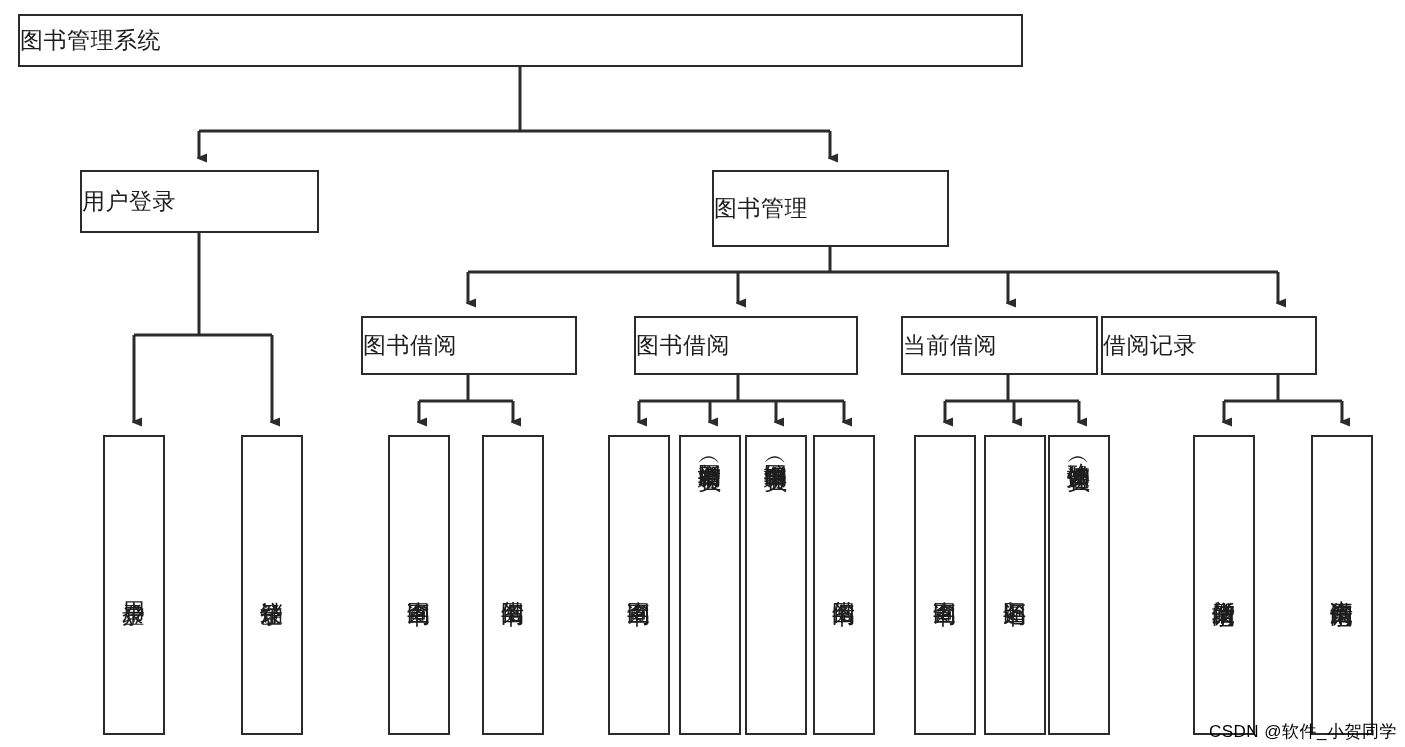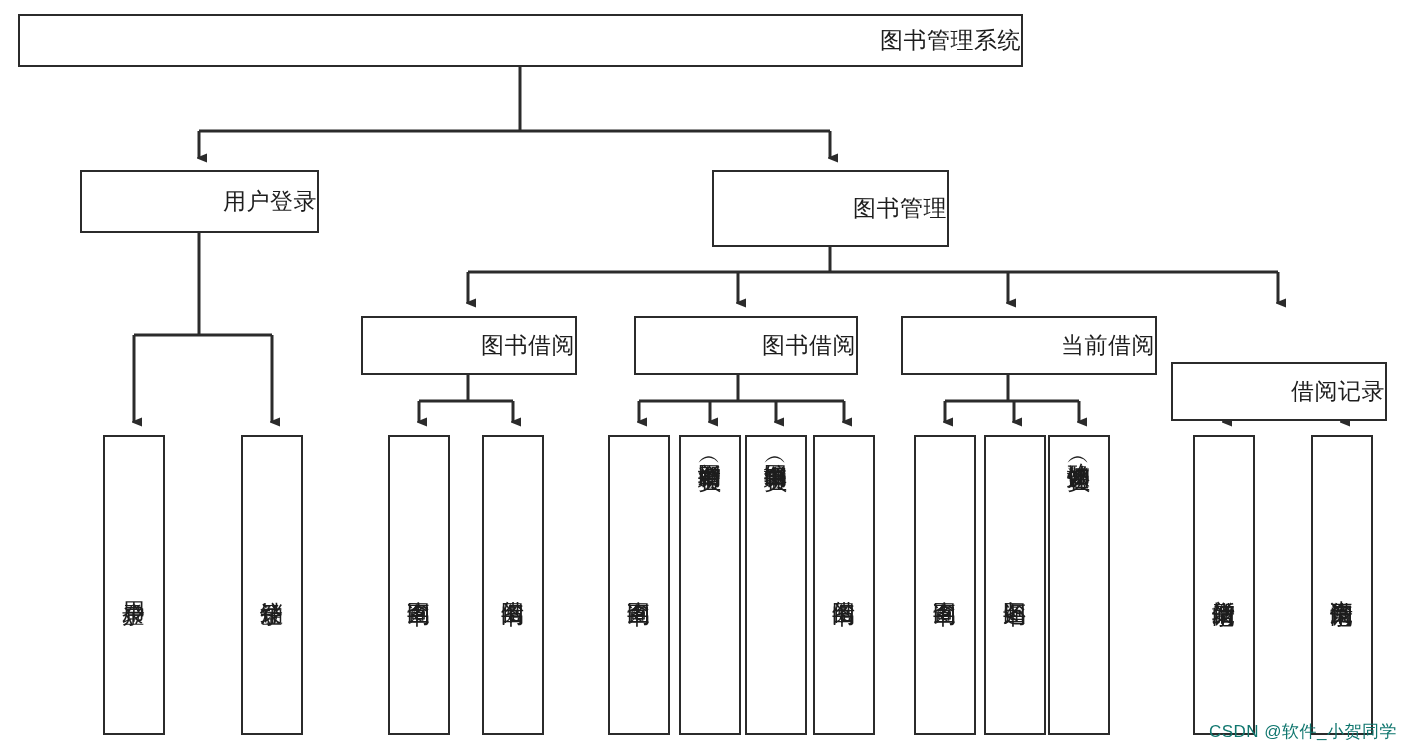--- a/index.html
+++ b/index.html
@@ -27,21 +27,21 @@
     width: 1405px;
     height: 747px;
   }
   .node-box {
     position: absolute;
     box-sizing: border-box;
     background: #ffffff;
     border: 2.5px solid #2b2b2b;
     display: flex;
     align-items: center;
-    justify-content: flex-end;
+    justify-content: flex-start;
     overflow: hidden;
   }
   .node-label-h {
     font-size: 23px;
     line-height: 1.1;
     color: #1d1d1d;
     white-space: nowrap;
     letter-spacing: 0.5px;
   }
   .node-label-v {
@@ -60,21 +60,21 @@
   }
   .leaf-box.center-v {
     align-items: center;
     padding-top: 0;
   }
   #watermark {
     position: absolute;
     right: 8px;
     bottom: 4px;
     font-size: 17px;
-    color: #0f766e;
+    color: #000000;
     white-space: nowrap;
     letter-spacing: 0.5px;
     pointer-events: none;
   }
 </style>
 </head>
 <body>
 
 <div id="diagram-root">
 
@@ -153,25 +153,25 @@
   </div>
 
   <div class="node-box" style="left:361px; top:316px; width:216px; height:59px;">
     <span class="node-label-h">图书借阅</span>
   </div>
 
   <div class="node-box" style="left:634px; top:316px; width:224px; height:59px;">
     <span class="node-label-h">图书借阅</span>
   </div>
 
-  <div class="node-box" style="left:901px; top:316px; width:256px; height:59px;">
+  <div class="node-box" style="left:901px; top:316px; width:197px; height:59px;">
     <span class="node-label-h">当前借阅</span>
   </div>
 
-  <div class="node-box" style="left:1171px; top:316px; width:216px; height:59px;margin-top:46px;">
+  <div class="node-box" style="left:1101px; top:316px; width:216px; height:59px;">
     <span class="node-label-h">借阅记录</span>
   </div>
 
   <div class="node-box leaf-box center-v" style="left:103px; top:435px; width:62px; height:300px;">
     <span class="node-label-v">用户登录</span>
   </div>
 
   <div class="node-box leaf-box center-v" style="left:241px; top:435px; width:62px; height:300px;">
     <span class="node-label-v">注销登录</span>
   </div>

